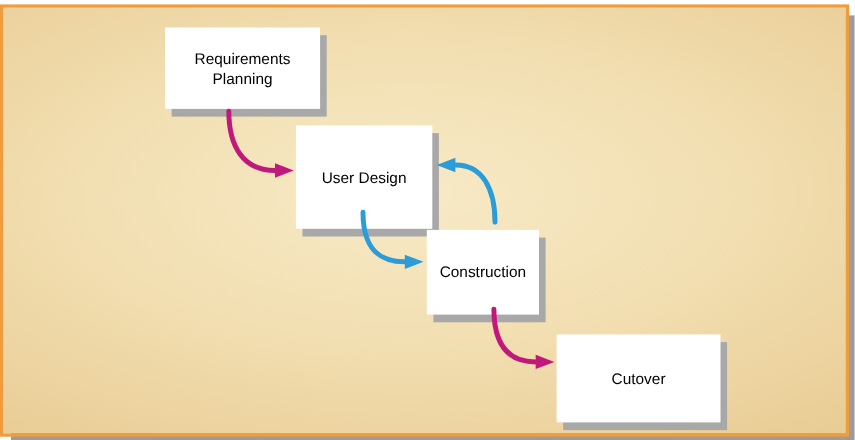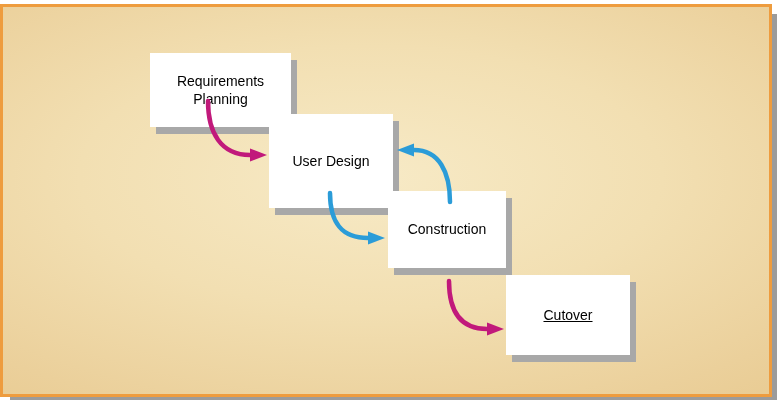--- a/index.html
+++ b/index.html
@@ -40,24 +40,24 @@
     background: #ffffff;
     box-shadow: 6px 7px 0 #a8a8a8;
     display: flex;
     align-items: center;
     justify-content: center;
     text-align: center;
     font-size: 14px;
     line-height: 1.3;
     color: #000000;
   }
-  #box-requirements { left: 150px; top: 25px;  width: 121px; height: 74px; padding: 0 10px; margin-top: 28px; }
+  #box-requirements { left: 150px; top: 25px;  width: 121px; height: 74px; padding: 0 10px; }
   #box-user-design  { left: 269px; top: 114px; width: 124px; height: 94px; }
-  #box-construction { left: 388px; top: 191px; width: 118px; height: 77px; }
-  #box-cutover      { left: 506px; top: 275px; width: 124px; height: 80px; text-decoration: underline; }
+  #box-construction { left: 388px; top: 209px; width: 102px; height: 77px; }
+  #box-cutover      { left: 506px; top: 304px; width: 149px; height: 80px; }
   #arrow-layer {
     position: absolute;
     left: 0;
     top: 0;
     width: 777px;
     height: 400px;
     pointer-events: none;
   }
   #arrow-layer path {
     fill: none;

